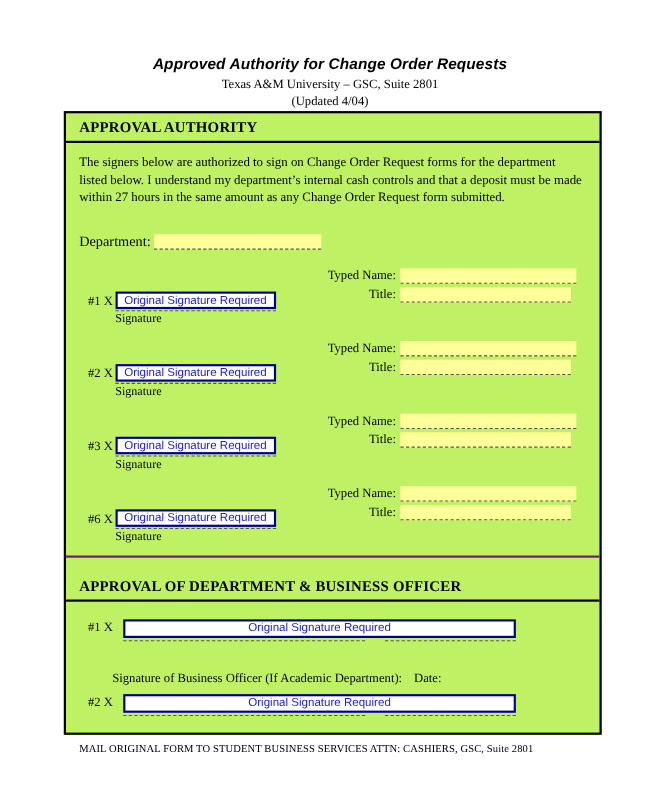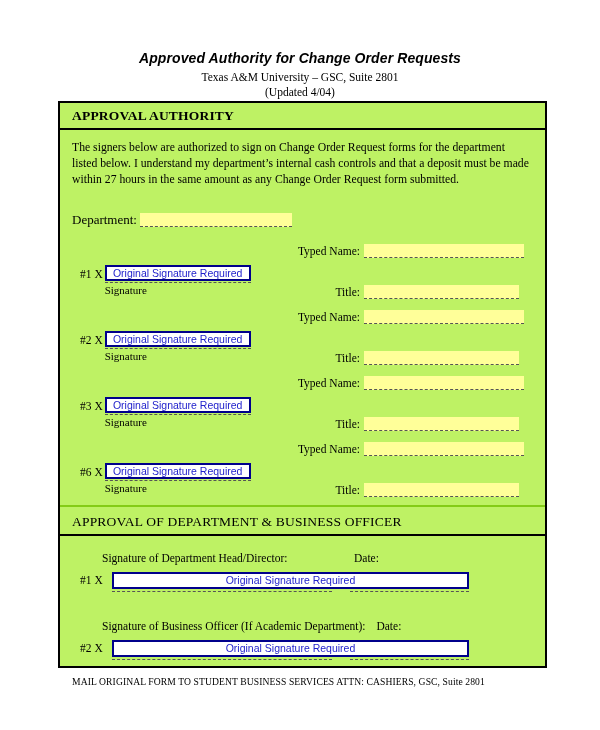--- a/index.html
+++ b/index.html
@@ -140,39 +140,39 @@
     position: absolute;
     left: 208px;
     top: 0;
     width: 270px;
   }
   .named-row {
     display: flex;
     align-items: flex-end;
     height: 17px;
   }
-  .named-row + .named-row { margin-top: 24px; }
+  .named-row + .named-row { margin-top: 0; }
   .named-label {
     font-size: 11.5px;
     width: 80px;
     text-align: right;
     line-height: 1;
     padding-bottom: 1px;
     white-space: nowrap;
   }
   .named-field { margin-left: 4px; }
   .typed-name-field { width: 160px; }
   .title-field { width: 155px; }
 
   
   .sec2-head {
-    border-top: 2px solid #84cc16;
+    border-top: 2px solid #701a75;
     border-bottom: 2px solid #000;
-    padding: 7px 0 4px 12px;
-    font-weight: normal;
+    padding: 18px 0 4px 12px;
+    font-weight: bold;
     font-size: 13.5px;
     letter-spacing: 0.2px;
   }
 
   .cert-text {
     font-size: 11.7px;
     line-height: 1.38;
     padding-top: 11px;
   }
 
@@ -357,24 +357,20 @@
 
     </div>
   </div>
 
   <div class="sec2-head">APPROVAL OF DEPARTMENT &amp; BUSINESS OFFICER</div>
 
   <div class="section-body">
 
 
     <div class="officer-block">
-      <div class="officer-labels">
-        <span>Signature of Department Head/Director:</span>
-        <span class="officer-date">Date:</span>
-      </div>
       <div class="officer-sig-row">
         <span class="officer-num">#1 X</span>
         <div class="officer-box">Original Signature Required</div>
         <div class="officer-u1"></div>
         <div class="officer-u2"></div>
       </div>
     </div>
 
     <div class="officer-block second">
       <div class="officer-labels">

